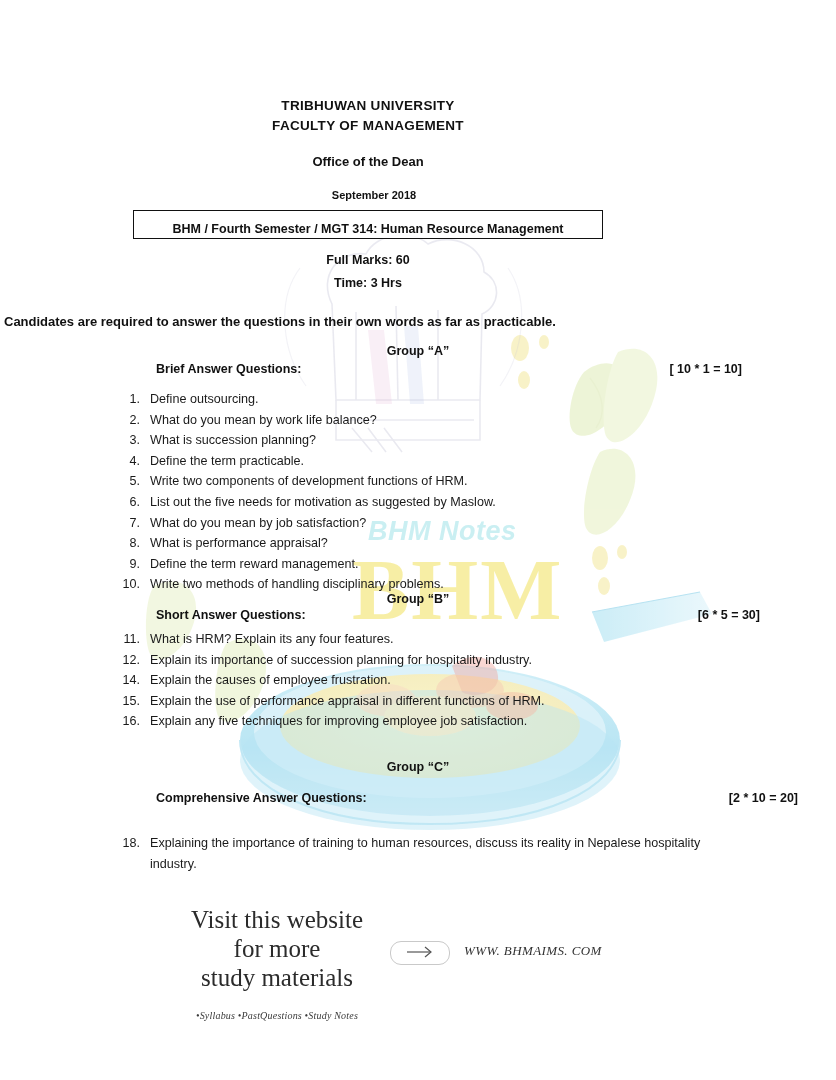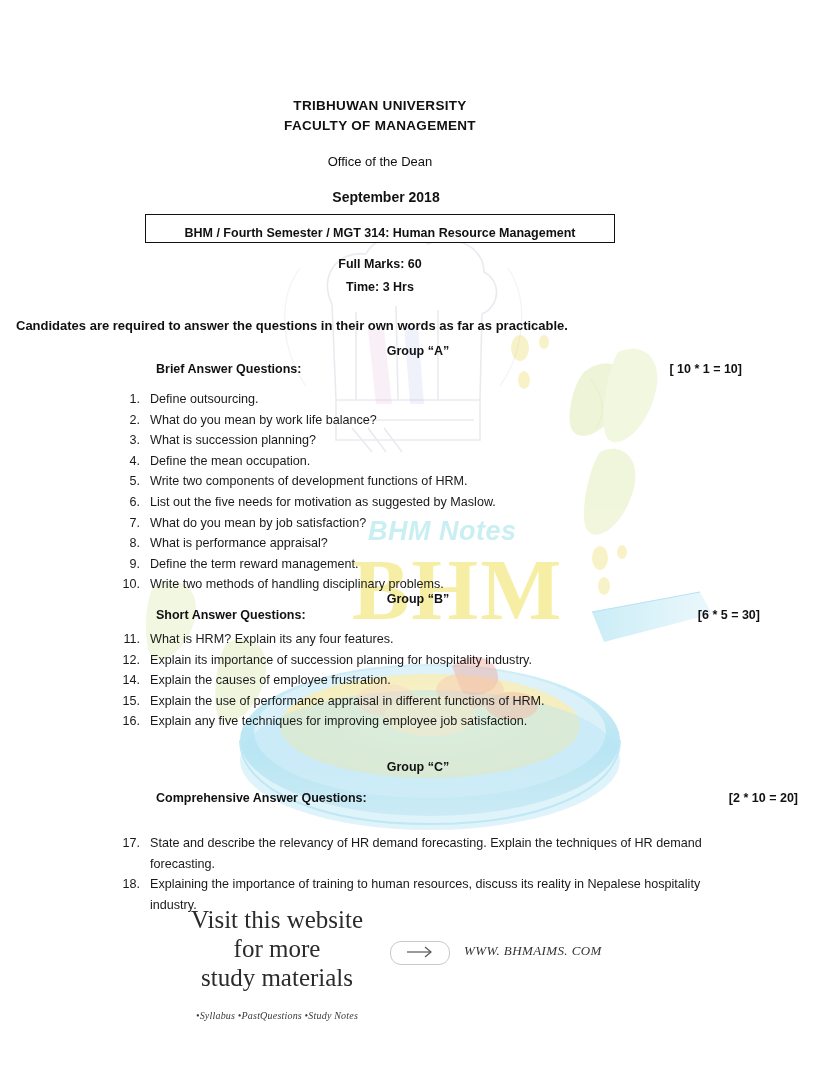--- a/index.html
+++ b/index.html
@@ -69,25 +69,25 @@
   .center { text-align: center; }
 
   .t-uni {
     font-size: 13.5px;
     font-weight: bold;
     letter-spacing: .3px;
     line-height: 20px;
   }
   .t-dean {
     font-size: 13px;
-    font-weight: normal;
+    font-weight: bold;
     margin-top: 18px;
   }
   .t-month {
-    font-size: 14px;
+    font-size: 11px;
     font-weight: bold;
     margin-top: 20px;
     margin-left: 12px;
   }
 
   .subject-box {
     box-sizing: border-box;
     width: 470px;
     margin: 9px auto 0 auto;
     border: 1.6px solid #111;
@@ -155,21 +155,21 @@
     left: 0;
     top: 0;
     width: 28px;
     text-align: right;
     font-size: 12.6px;
   }
 
   
   .blk { position: absolute; }
 
-  #head-block   { left: 16px;    top: 96px;  width: 728px; }
+  #head-block   { left: 4px;    top: 96px;  width: 728px; }
   #groupA-label { left: 0;    top: 344px; width: 836px; }
   #secA-head    { left: 98px; top: 362px; width: 586px; }
   #listA        { left: 112px; top: 389px; width: 600px; }
   #groupB-label { left: 0;    top: 592px; width: 836px; }
   #secB-head    { left: 98px; top: 608px; width: 604px; }
   #listB        { left: 112px; top: 629px; width: 630px; }
   #groupC-label { left: 0;    top: 760px; width: 836px; }
   #secC-head    { left: 98px; top: 791px; width: 642px; }
   #listC        { left: 112px; top: 833px; width: 620px; }
 
@@ -354,21 +354,21 @@
       <li class="qitem">
         <span class="qnum">2.</span>
         <span>What do you mean by work life balance?</span>
       </li>
       <li class="qitem">
         <span class="qnum">3.</span>
         <span>What is succession planning?</span>
       </li>
       <li class="qitem">
         <span class="qnum">4.</span>
-        <span>Define the mean occupation.</span>
+        <span>Define the term practicable.</span>
       </li>
       <li class="qitem">
         <span class="qnum">5.</span>
         <span>Write two components of development functions of HRM.</span>
       </li>
       <li class="qitem">
         <span class="qnum">6.</span>
         <span>List out the five needs for motivation as suggested by Maslow.</span>
       </li>
       <li class="qitem">
@@ -420,24 +420,20 @@
     </ul>
 
     <div class="blk group-label" id="groupC-label">Group “C”</div>
 
     <div class="blk section-head" id="secC-head">
       <span>Comprehensive Answer Questions:</span>
       <span class="marks">[2 * 10 = 20]</span>
     </div>
 
     <ul class="blk qlist" id="listC">
-      <li class="qitem">
-        <span class="qnum">17.</span>
-        <span>State and describe the relevancy of HR demand forecasting. Explain the techniques of HR demand forecasting.</span>
-      </li>
       <li class="qitem">
         <span class="qnum">18.</span>
         <span>Explaining the importance of training to human resources, discuss its reality in Nepalese hospitality industry.</span>
       </li>
     </ul>
 
     <div class="footer">
       <div class="promo-wrap">
         <div class="promo-lines">
           <div class="promo-l1">Visit this website</div>

